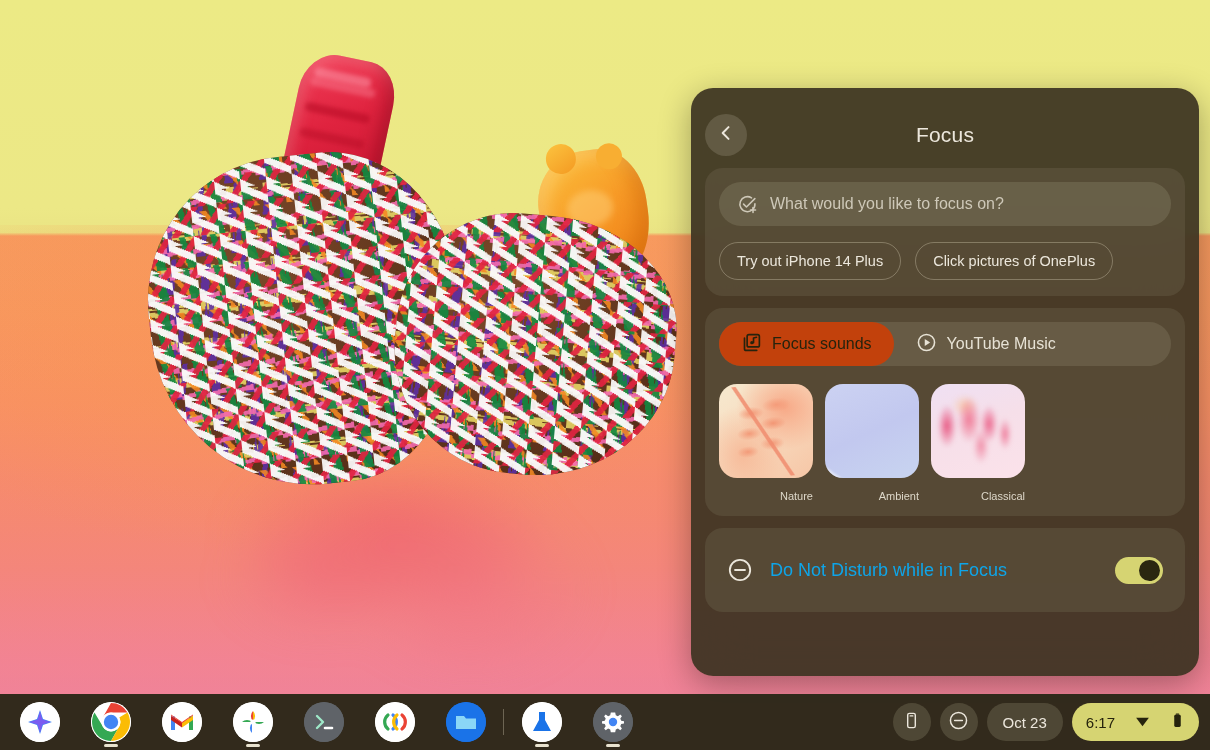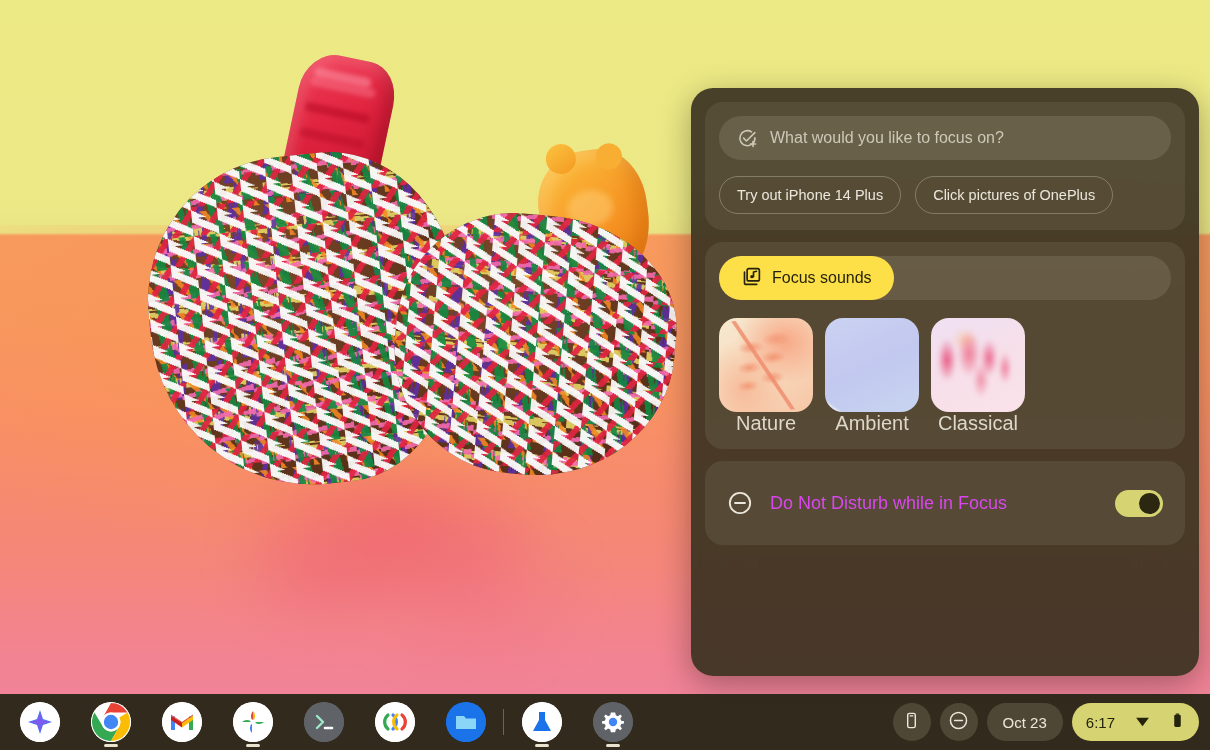--- a/index.html
+++ b/index.html
@@ -167,34 +167,34 @@
     display: flex; align-items: center;
     height: 44px; border-radius: 22px;
     background: rgba(150,142,117,.26);
     padding: 0;
   }
   .source-tab {
     height: 44px; display: flex; align-items: center; gap: 10px;
     padding: 0 22px; border-radius: 22px; cursor: pointer;
     font-size: 16px; color: #e7e2d5; white-space: nowrap;
   }
-  .source-tab.active { background: #fde047; color: #26230d; text-align: center; }
+  .source-tab.active { background: #c2410c; color: #26230d; text-align: center; }
   .source-tab svg { flex: none; }
 
   #sound-grid {
     display: flex; gap: 12px; margin-top: 18px;
   }
   .sound-tile { width: 94px; cursor: pointer; }
   .sound-thumb {
     width: 94px; height: 94px; border-radius: 18px; overflow: hidden;
     position: relative;
   }
   .sound-label {
-    text-align: center;
-    color: #ded8ca; font-size: 20px;
+    margin-top: 12px; text-align: right;
+    color: #ded8ca; font-size: 11px;
   }
   
   #thumb-nature {
     background:
       radial-gradient(ellipse 70px 60px at 70% 25%, rgba(247,160,125,.85), rgba(247,160,125,0) 70%),
       radial-gradient(ellipse 60px 70px at 25% 75%, rgba(246,175,140,.7), rgba(246,175,140,0) 70%),
       linear-gradient(140deg, #f6e9cf 0%, #f8dcc0 45%, #f6c6a6 100%);
   }
   #thumb-nature::after {
     content: ""; position: absolute; inset: 0;
@@ -247,21 +247,21 @@
       linear-gradient(120deg, rgba(185,200,240,.5) 0 12%, rgba(185,200,240,0) 12% 32%);
     filter: blur(1.2px);
   }
 
   
   #dnd-card {
     display: flex; align-items: center; gap: 17px;
     height: 84px; padding: 0 22px; margin-bottom: 0;
   }
   #dnd-icon { width: 26px; height: 26px; flex: none; }
-  #dnd-label { flex: 1; color: #d946ef; font-size: 18px; }
+  #dnd-label { flex: 1; color: #0ea5e9; font-size: 18px; }
   #dnd-toggle {
     width: 48px; height: 27px; border-radius: 14px;
     background: #d6d472; position: relative; cursor: pointer; flex: none;
   }
   #dnd-toggle .knob {
     position: absolute; right: 3px; top: 3px;
     width: 21px; height: 21px; border-radius: 50%;
     background: #2b2710;
   }
 
@@ -322,20 +322,30 @@
   <div class="treat" id="treat-left">
     <div class="sprinkles"></div>
   </div>
   <div class="treat" id="treat-right">
     <div class="sprinkles"></div>
   </div>
 </div>
 
 <div id="focus-panel">
 
+  <div id="panel-header">
+    <div id="back-button">
+      <span>
+        <svg viewBox="0 0 24 24" fill="none" stroke="#ece7dc" stroke-width="2.4" stroke-linecap="round" stroke-linejoin="round">
+          <polyline points="15 5 8 12 15 19"></polyline>
+        </svg>
+      </span>
+    </div>
+    <div id="panel-title">Focus</div>
+  </div>
 
   <div class="card" id="focus-input-card">
 
     <div id="focus-search">
       <span class="check-plus-icon">
         <svg viewBox="0 0 24 24" fill="none" stroke="#cec8b8" stroke-width="1.8" stroke-linecap="round" stroke-linejoin="round">
           <path d="M20.5 11.2A8.6 8.6 0 1 1 16.6 4.4"></path>
           <polyline points="7.5 11.6 10.8 14.9 20.4 5.3"></polyline>
           <line x1="18.3" y1="15.4" x2="18.3" y2="21.2"></line>
           <line x1="15.4" y1="18.3" x2="21.2" y2="18.3"></line>
@@ -361,20 +371,29 @@
         <span>
           <svg width="21" height="21" viewBox="0 0 24 24" fill="none" stroke="#26230d" stroke-width="1.9" stroke-linecap="round" stroke-linejoin="round">
             <rect x="7" y="3" width="14" height="14" rx="2"></rect>
             <path d="M4 7v12a2 2 0 0 0 2 2h12"></path>
             <circle cx="12.4" cy="12.2" r="1.9" fill="#26230d" stroke="none"></circle>
             <path d="M14.3 12.2V6.9l3.4-.9"></path>
           </svg>
         </span>
         <span>Focus sounds</span>
       </div>
+      <div class="source-tab">
+        <span>
+          <svg width="21" height="21" viewBox="0 0 24 24" fill="none" stroke="#e7e2d5" stroke-width="1.8" stroke-linecap="round" stroke-linejoin="round">
+            <circle cx="12" cy="12" r="9.2"></circle>
+            <polygon points="10 8 16.2 12 10 16" fill="#e7e2d5" stroke="none"></polygon>
+          </svg>
+        </span>
+        <span>YouTube Music</span>
+      </div>
     </div>
 
     <div id="sound-grid">
       <div class="sound-tile">
         <div class="sound-thumb" id="thumb-nature"></div>
         <div class="sound-label">Nature</div>
       </div>
       <div class="sound-tile">
         <div class="sound-thumb" id="thumb-ambient"></div>
         <div class="sound-label">Ambient</div>

